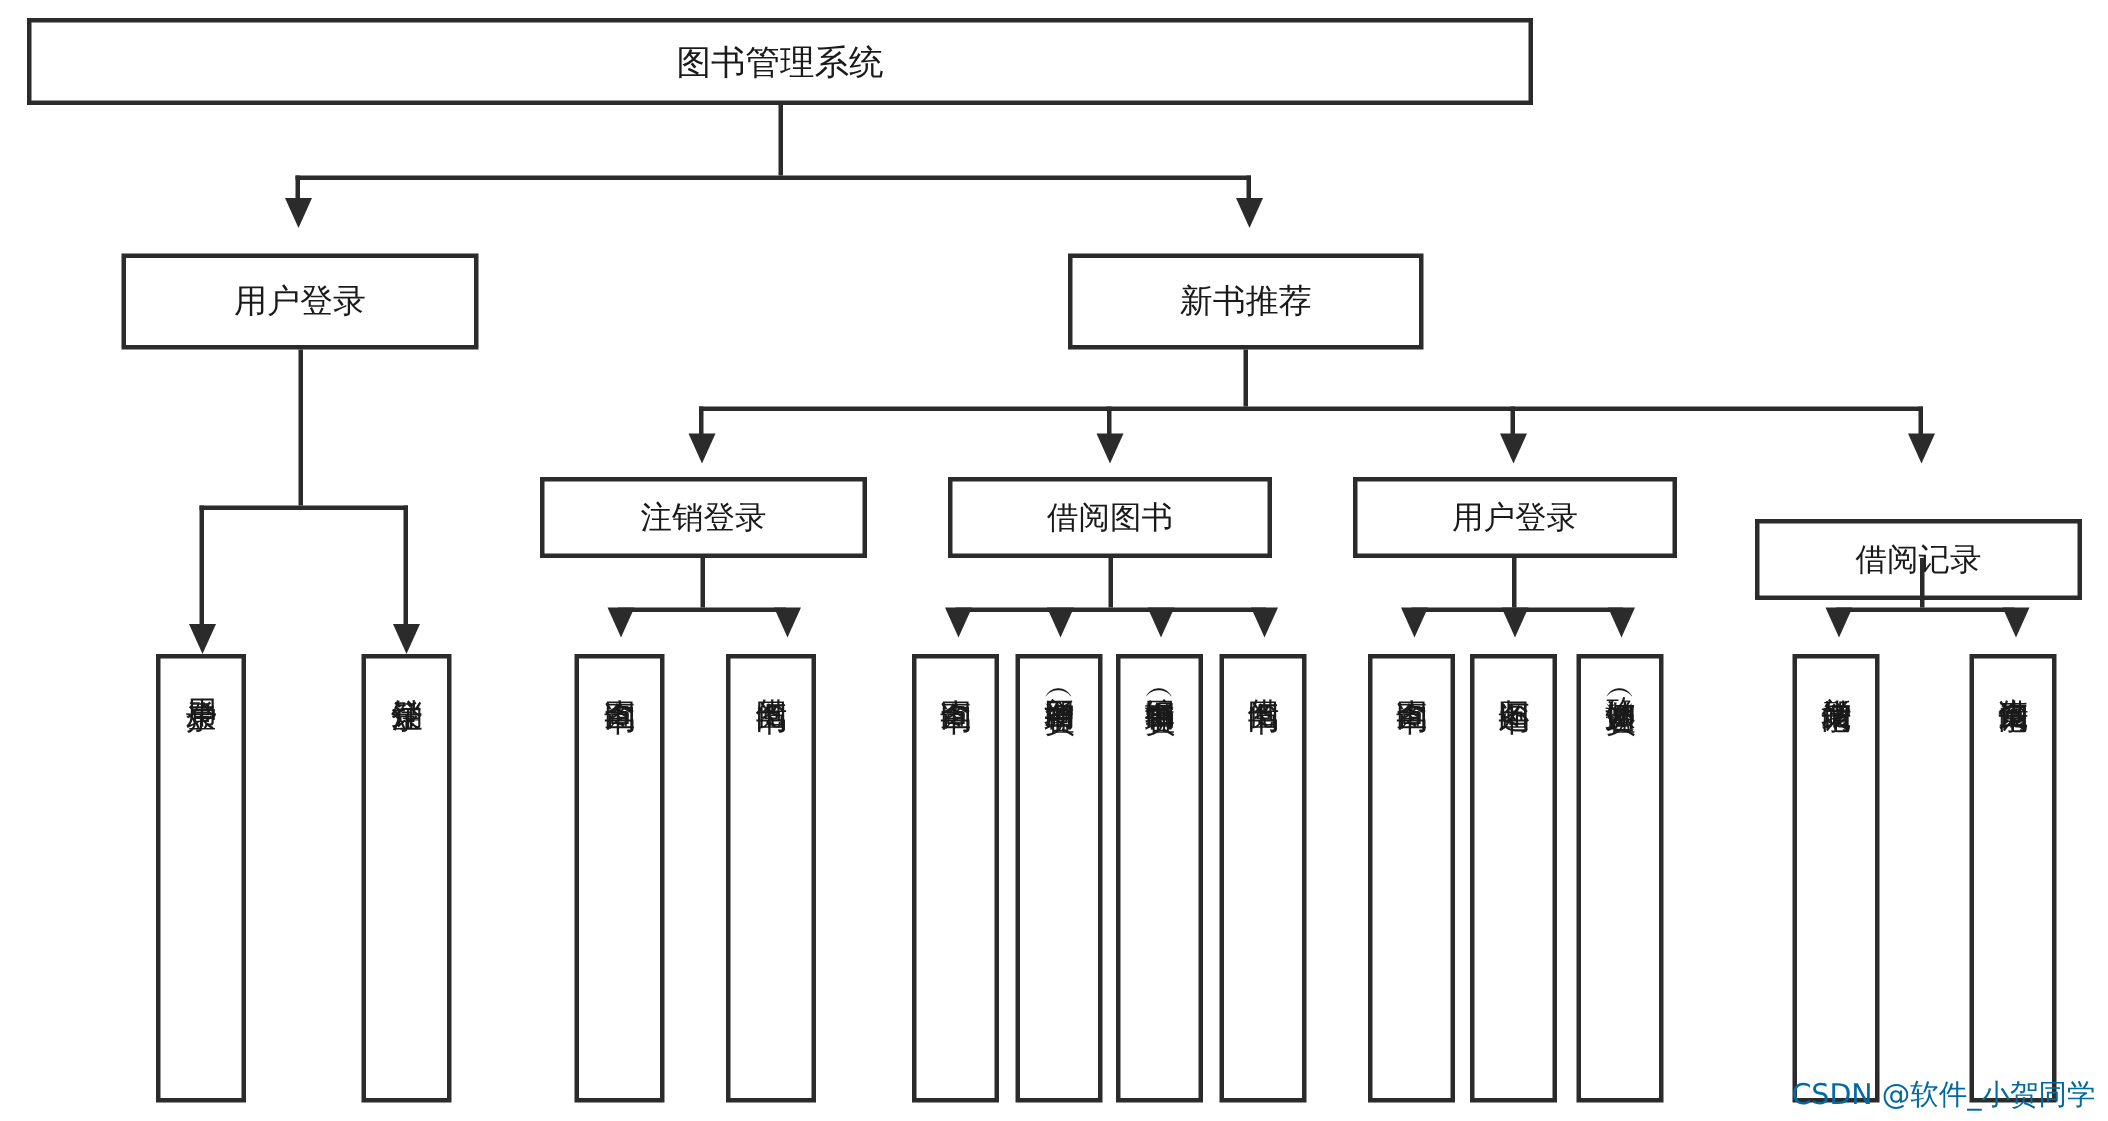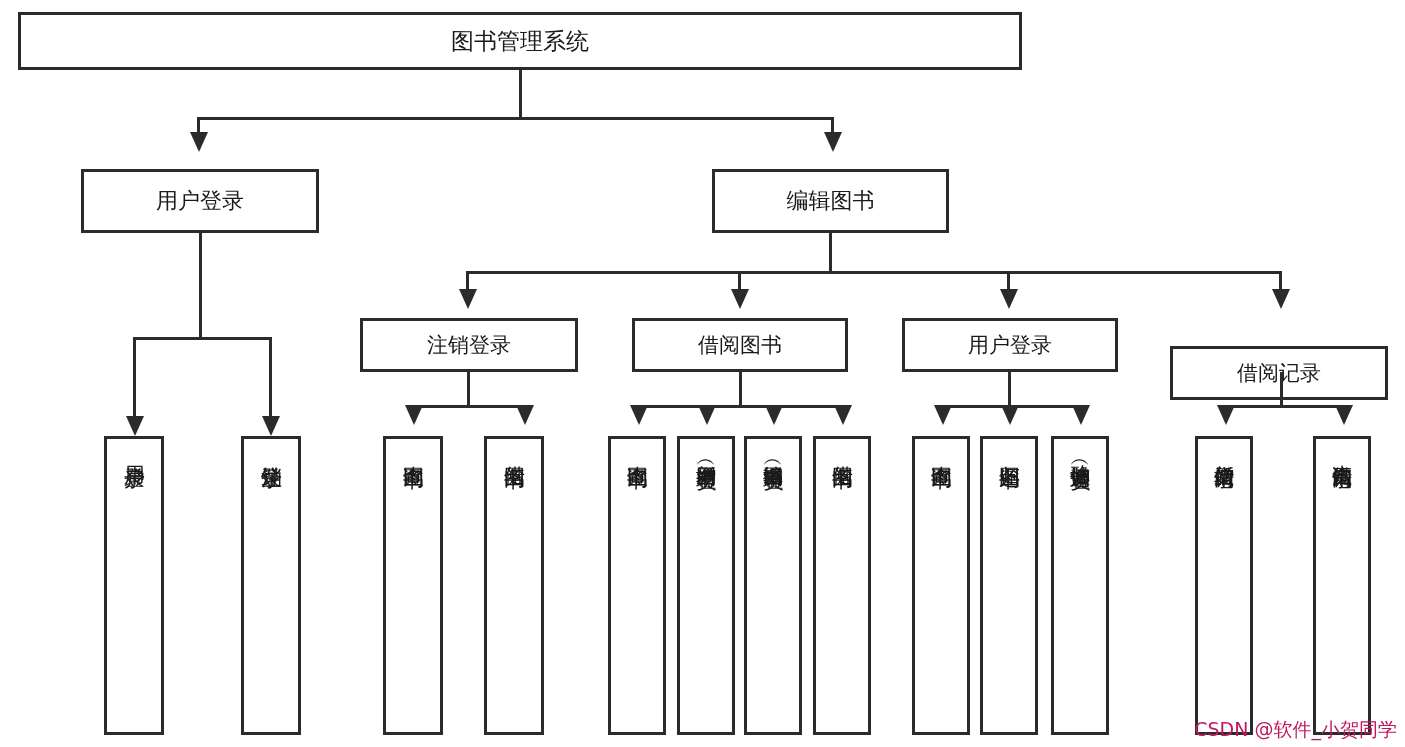--- a/index.html
+++ b/index.html
@@ -66,21 +66,21 @@
     border-left: 9px solid transparent;
     border-right: 9px solid transparent;
     border-top: 20px solid #2b2b2b;
   }
   
   #watermark {
     position: absolute;
     right: 8px;
     bottom: 4px;
     font-size: 19px;
-    color: #be185d;
+    color: #0369a1;
     white-space: nowrap;
     font-family: "DejaVu Sans", "Liberation Sans", sans-serif;
     text-align: right;
   }
 </style>
 </head>
 <body>
 
 <div id="canvas">
 
@@ -93,21 +93,21 @@
   <div class="hline" style="left:197px; top:117px; width:637px;"></div>
   <div class="vline" style="left:197px; top:117px; height:18px;"></div>
   <div class="vline" style="left:831px; top:117px; height:18px;"></div>
   <div class="arrow" style="left:190px; top:132px;"></div>
   <div class="arrow" style="left:824px; top:132px;"></div>
 
   <div class="node level2" style="left:81px; top:169px; width:238px; height:64px;">
     <span>用户登录</span>
   </div>
   <div class="node level2" style="left:712px; top:169px; width:237px; height:64px;">
-    <span>编辑图书</span>
+    <span>新书推荐</span>
   </div>
 
   <div class="vline" style="left:199px; top:233px; height:104px;"></div>
   <div class="hline" style="left:133px; top:337px; width:139px;"></div>
   <div class="vline" style="left:133px; top:337px; height:82px;"></div>
   <div class="vline" style="left:269px; top:337px; height:82px;"></div>
   <div class="arrow" style="left:126px; top:416px;"></div>
   <div class="arrow" style="left:262px; top:416px;"></div>
 
   <div class="vline" style="left:829px; top:233px; height:38px;"></div>

